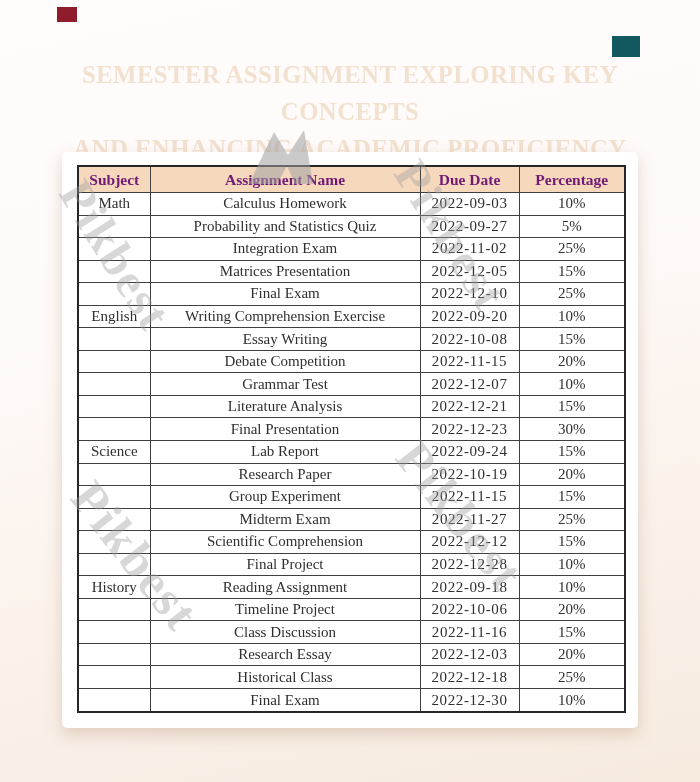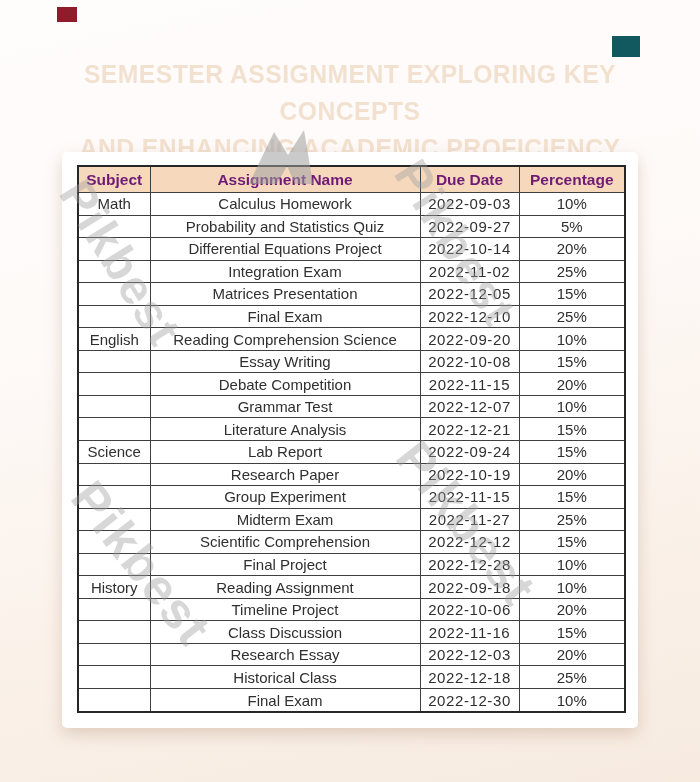--- a/index.html
+++ b/index.html
@@ -1,20 +1,21 @@
 <!DOCTYPE html>
 <html><head>
 <meta charset="utf-8">
 <style>
   html,body{margin:0;padding:0;}
   body{width:700px;height:782px;overflow:hidden;font-family:"Liberation Sans",sans-serif;}
   .page{
     position:relative;width:700px;height:782px;
     background:linear-gradient(168deg,#fffcfc 0%,#fefaf8 38%,#faf1e9 72%,#f7ebe0 100%);
     overflow:hidden;
+    font-family:Liberation Serif, serif;
   }
   
   .corner-mark{position:absolute;}
   .corner-mark.left{left:57px;top:7px;width:20px;height:15px;background:#8e1c2a;}
   .corner-mark.right{left:612px;top:36px;width:28px;height:21px;background:#11585f;}
   
   .title{
     position:absolute;left:0;top:56px;width:700px;text-align:center;
     color:#f3e1d0;font-size:26px;font-weight:600;line-height:37px;
     letter-spacing:.5px;transform:scaleX(.95);transform-origin:center top;
@@ -93,45 +94,39 @@
             <td data-name="percentage-cell">10%</td>
           </tr>
           <tr data-name="table-row">
             <td data-name="subject-cell"></td>
             <td data-name="assignment-cell">Probability and Statistics Quiz</td>
             <td data-name="due-date-cell">2022-09-27</td>
             <td data-name="percentage-cell">5%</td>
           </tr>
           <tr data-name="table-row">
             <td data-name="subject-cell"></td>
-            <td data-name="assignment-cell">Differential Equations Project</td>
-            <td data-name="due-date-cell">2022-10-14</td>
-            <td data-name="percentage-cell">20%</td>
-          </tr>
-          <tr data-name="table-row">
-            <td data-name="subject-cell"></td>
             <td data-name="assignment-cell">Integration Exam</td>
             <td data-name="due-date-cell">2022-11-02</td>
             <td data-name="percentage-cell">25%</td>
           </tr>
           <tr data-name="table-row">
             <td data-name="subject-cell"></td>
             <td data-name="assignment-cell">Matrices Presentation</td>
             <td data-name="due-date-cell">2022-12-05</td>
             <td data-name="percentage-cell">15%</td>
           </tr>
           <tr data-name="table-row">
             <td data-name="subject-cell"></td>
             <td data-name="assignment-cell">Final Exam</td>
             <td data-name="due-date-cell">2022-12-10</td>
             <td data-name="percentage-cell">25%</td>
           </tr>
           <tr data-name="table-row">
             <td data-name="subject-cell">English</td>
-            <td data-name="assignment-cell">Reading Comprehension Science</td>
+            <td data-name="assignment-cell">Writing Comprehension Exercise</td>
             <td data-name="due-date-cell">2022-09-20</td>
             <td data-name="percentage-cell">10%</td>
           </tr>
           <tr data-name="table-row">
             <td data-name="subject-cell"></td>
             <td data-name="assignment-cell">Essay Writing</td>
             <td data-name="due-date-cell">2022-10-08</td>
             <td data-name="percentage-cell">15%</td>
           </tr>
           <tr data-name="table-row">
@@ -144,20 +139,26 @@
             <td data-name="subject-cell"></td>
             <td data-name="assignment-cell">Grammar Test</td>
             <td data-name="due-date-cell">2022-12-07</td>
             <td data-name="percentage-cell">10%</td>
           </tr>
           <tr data-name="table-row">
             <td data-name="subject-cell"></td>
             <td data-name="assignment-cell">Literature Analysis</td>
             <td data-name="due-date-cell">2022-12-21</td>
             <td data-name="percentage-cell">15%</td>
+          </tr>
+          <tr data-name="table-row">
+            <td data-name="subject-cell"></td>
+            <td data-name="assignment-cell">Final Presentation</td>
+            <td data-name="due-date-cell">2022-12-23</td>
+            <td data-name="percentage-cell">30%</td>
           </tr>
           <tr data-name="table-row">
             <td data-name="subject-cell">Science</td>
             <td data-name="assignment-cell">Lab Report</td>
             <td data-name="due-date-cell">2022-09-24</td>
             <td data-name="percentage-cell">15%</td>
           </tr>
           <tr data-name="table-row">
             <td data-name="subject-cell"></td>
             <td data-name="assignment-cell">Research Paper</td>

